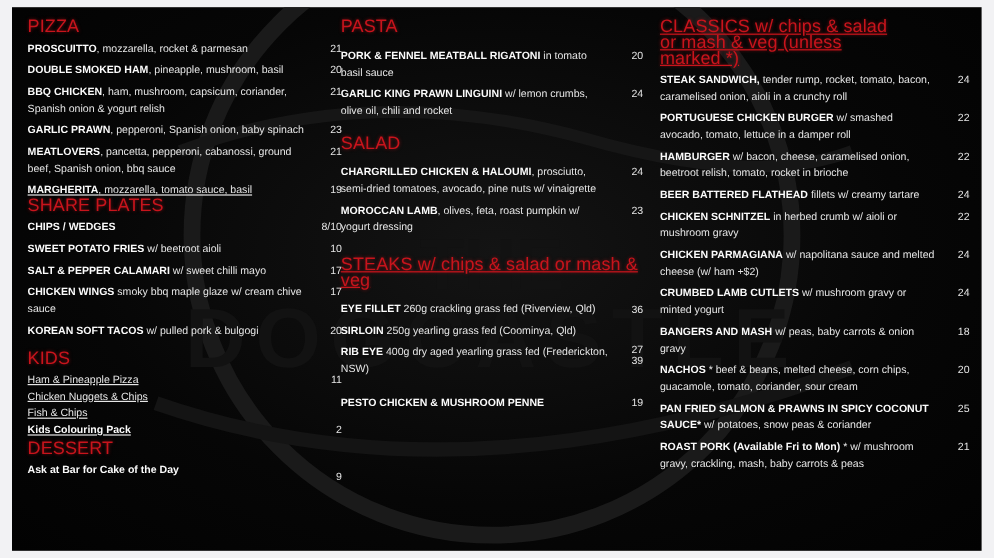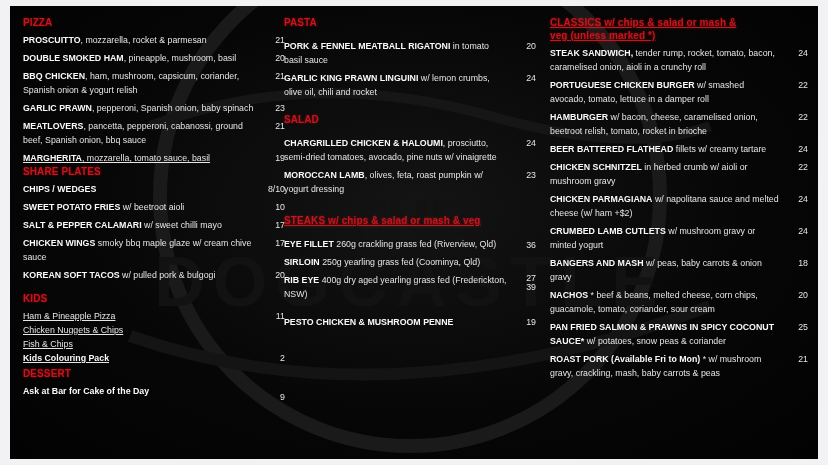--- a/index.html
+++ b/index.html
@@ -13,21 +13,21 @@
     overflow:hidden;
   }
   .watermark {
     position:absolute; left:0; top:0; width:100%; height:100%; pointer-events:none;
   }
   .col { position:absolute; top:10px; }
   .col-1 { left:13px; width:266px; }
   .col-2 { left:274px; width:256px; }
   .col-3 { left:540px; width:262px; }
   .heading {
-    color:#c8141c; font-weight:bold; font-size:10px; letter-spacing:0.1px;
+    color:#c8141c; font-weight:normal; font-size:15px; letter-spacing:0.1px;
     text-shadow: 0 0 3px rgba(200,20,28,0.6);
     margin:0 0 4px 0; line-height:13px;
   }
   .heading.ul { text-decoration: underline; }
   .item {
     position:relative; color:#e6e6e6; font-size:8.8px; line-height:14px;
     padding-right:32px; margin-bottom:4px;
   }
   .item .name { font-weight:bold; color:#fbfbfb; }
   .item .price {

